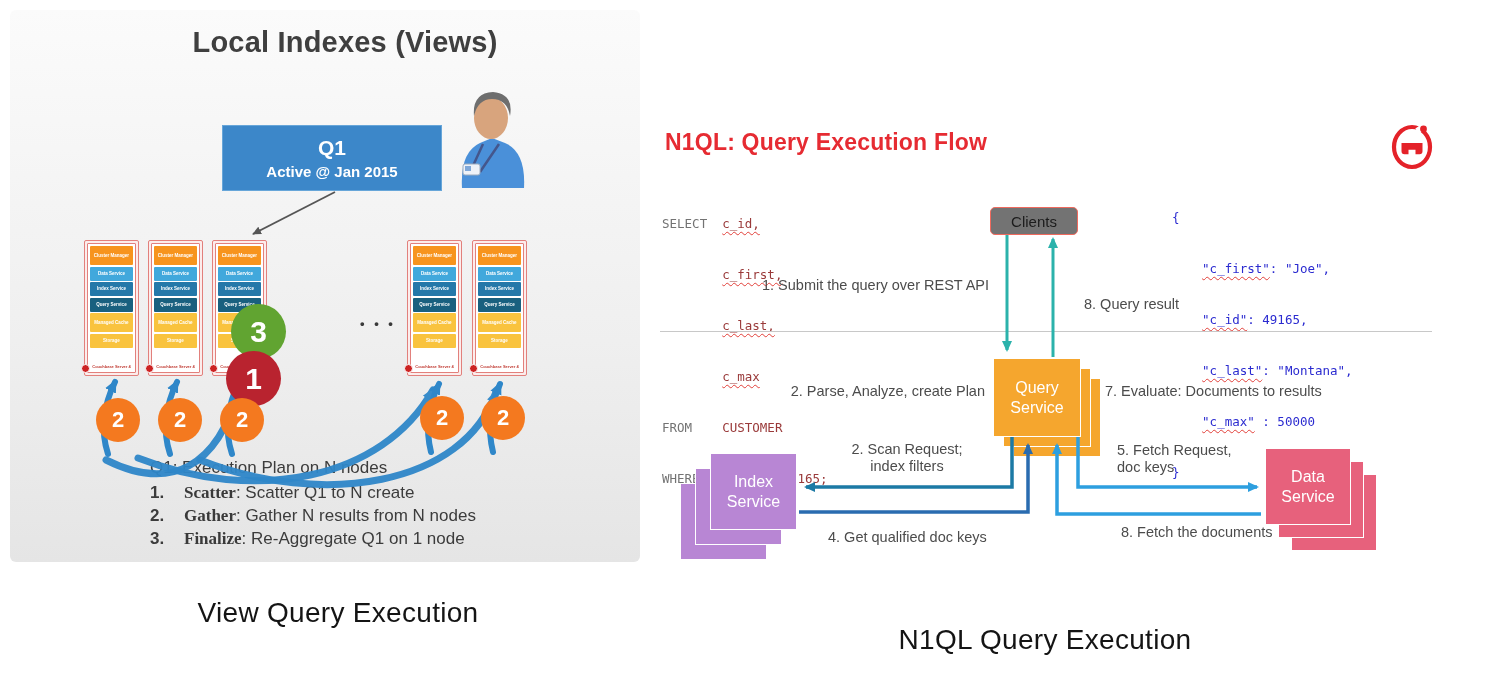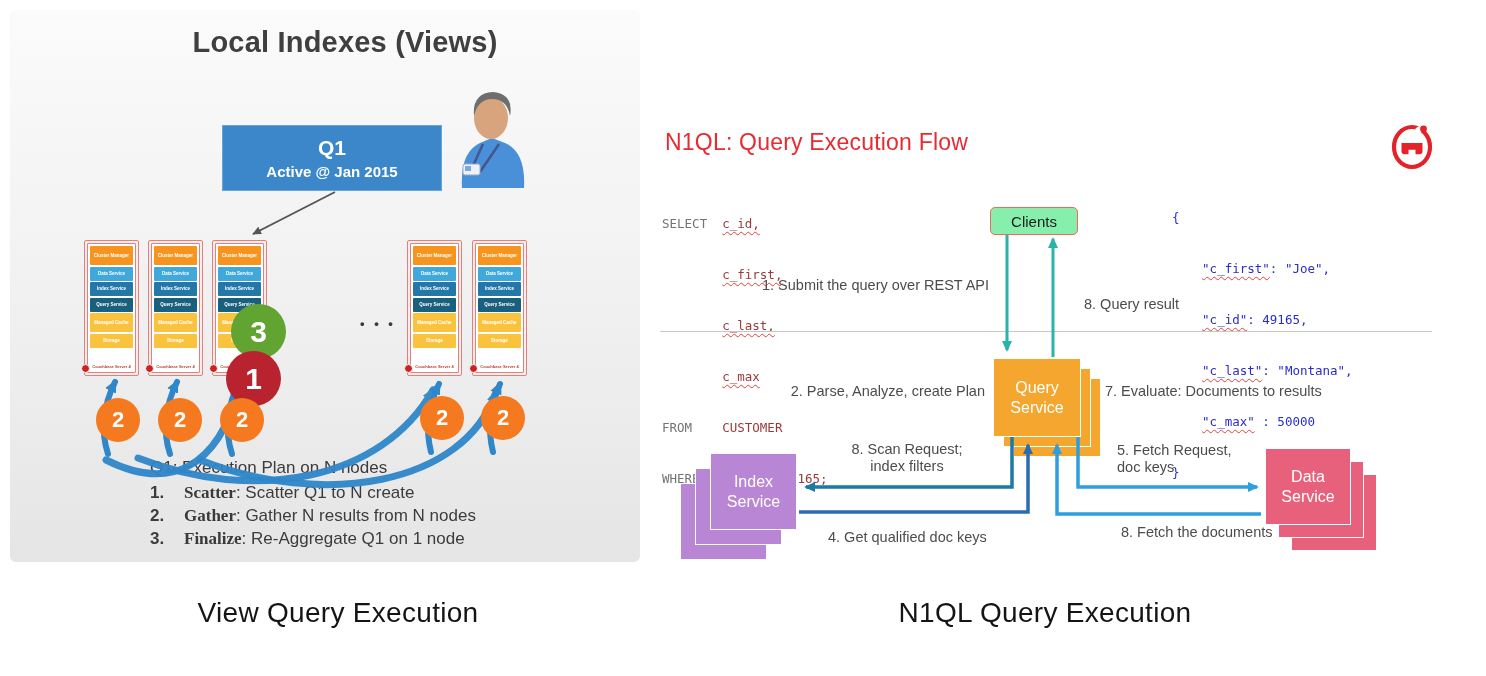--- a/index.html
+++ b/index.html
@@ -46,39 +46,39 @@
 
   .legend { position:absolute; left:140px; top:448px; color:#3c3c3c; font-size:17px; }
   .legend-head { margin-bottom:5px; }
   .legend-item { display:flex; margin-bottom:3px; }
   .legend-item .num { width:34px; font-weight:bold; }
   .legend-item .kw { font-weight:bold;font-family:Liberation Serif, serif; }
 
   .caption { position:absolute; top:597px; width:420px; text-align:center; font-size:28px;
     color:#141414; letter-spacing:0.3px; }
   .caption-left { left:128px; }
-  .caption-right { left:835px; }
+  .caption-right { left:835px;margin-top:27px; }
 
   
   .slide-right { position:absolute; left:660px; top:115px; width:782px; height:462px; }
-  .rs-title { position:absolute; left:5px; top:14px; font-size:23px; font-weight:400; color:#e62b32; letter-spacing:0.2px; }
+  .rs-title { position:absolute; left:5px; top:14px; font-size:23px; font-weight:700; color:#e62b32; letter-spacing:0.2px; }
   .cb-logo { position:absolute; left:728px; top:6px; width:48px; height:50px; }
 
   .code { position:absolute; font-family:"DejaVu Sans Mono", monospace; font-size:12.5px; line-height:17px; white-space:pre; }
   .sql { left:2px; top:66px; }
   .jsonr { left:512px; top:60px; color:#2b2bd0; }
   .kw { color:#737373; display:inline-block; width:8ch; }
   .ident { color:#9a3a3a; }
   .sq { text-decoration:underline; text-decoration-style:wavy; text-decoration-color:#e2403a;
     text-decoration-thickness:1px; text-underline-offset:2.5px; }
   .ind7 { display:inline-block; width:8ch; }
   .ind4 { display:inline-block; width:4ch; }
   .jkey { color:#2b2bd0; }
 
-  .clients { position:absolute; left:330px; top:92px; width:88px; height:28px; background:#86efac;
+  .clients { position:absolute; left:330px; top:92px; width:88px; height:28px; background:#737373;
     border:1.5px solid #ef6a5e; border-radius:5px; display:flex; align-items:center; justify-content:center;
     font-size:15px; color:#1c1c1c; z-index:4; }
 
   .step { position:absolute; font-size:14.5px; color:#4c4c4c; line-height:17px; }
   .divider { position:absolute; left:0; top:216px; width:772px; border-top:1px solid #c8c8c8; }
 
   .stack { position:absolute; z-index:2; }
   .layer { position:absolute; border:1px solid #fff; }
   .layer.main { display:flex; align-items:center; justify-content:center; text-align:center;
     color:#fff; font-size:16px; line-height:1.25; z-index:3; }
@@ -272,21 +272,21 @@
       <div class="layer main" style="left:30px; top:0">Index Service</div>
     </div>
 
     <div class="stack pink" style="left:605px; top:333px; width:112px; height:103px">
       <div class="layer" style="left:26px; top:26px"></div>
       <div class="layer" style="left:13px; top:13px"></div>
       <div class="layer main" style="left:0; top:0">Data Service</div>
     </div>
 
     <div class="step" style="left:162px; top:326px; width:170px; text-align:center">
-      <div>8.  Scan Request;</div>
+      <div>2.  Scan Request;</div>
       <div>index filters</div>
     </div>
     <div class="step" style="left:168px; top:414px; width:220px">4. Get qualified doc keys</div>
     <div class="step" style="left:457px; top:327px; width:140px">
       <div>5. Fetch Request,</div>
       <div>doc keys</div>
     </div>
     <div class="step" style="left:461px; top:409px; width:180px">8. Fetch the documents</div>
 
     <svg class="right-arrows" viewBox="0 0 782 462">

